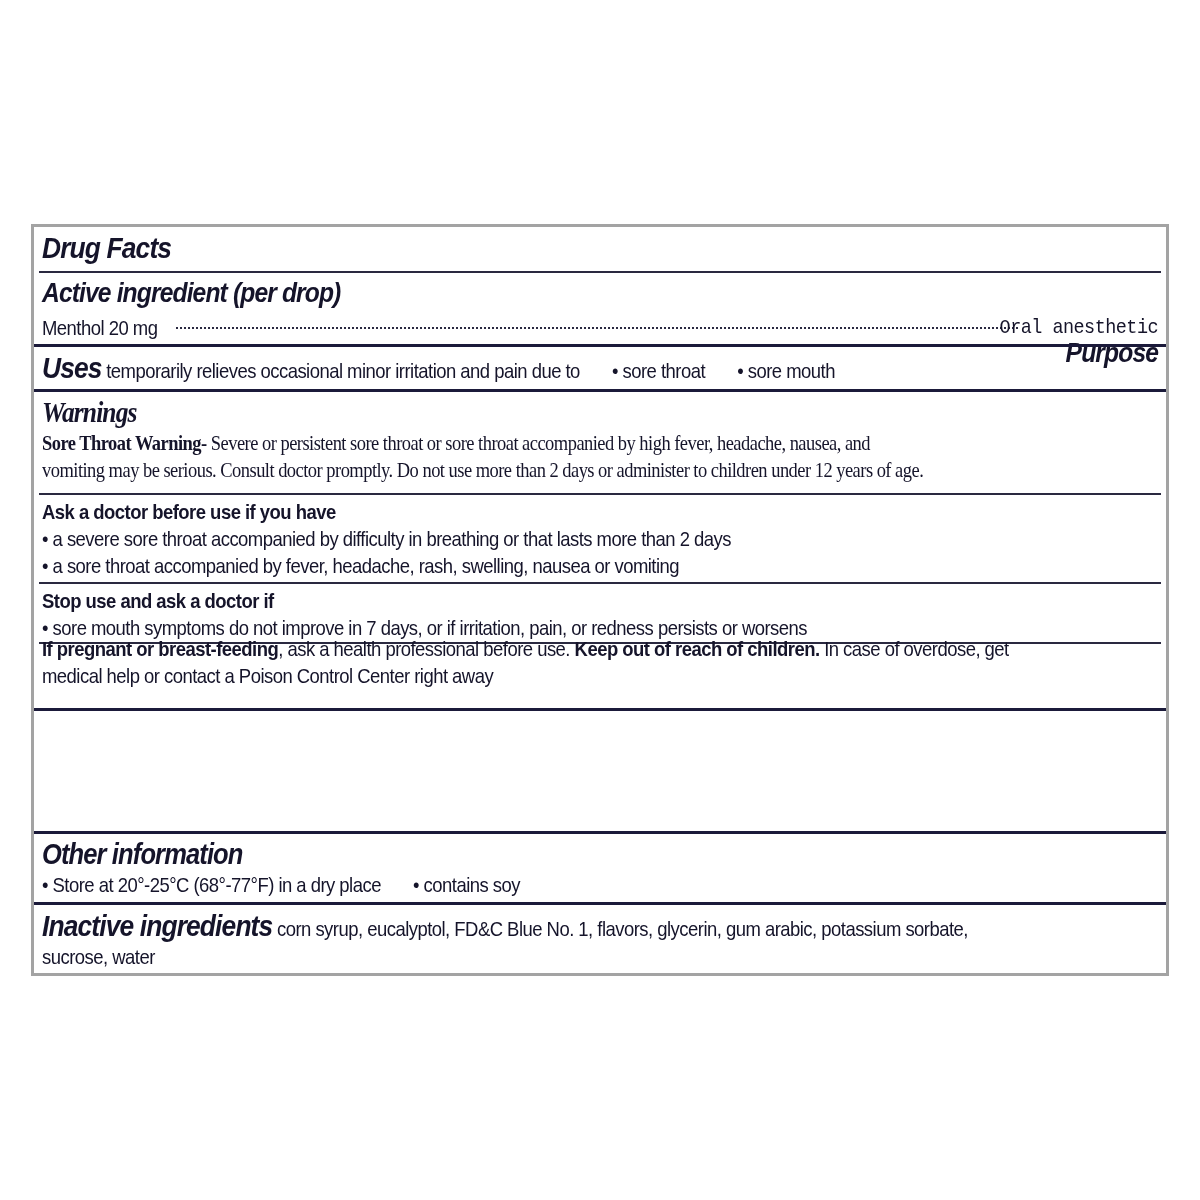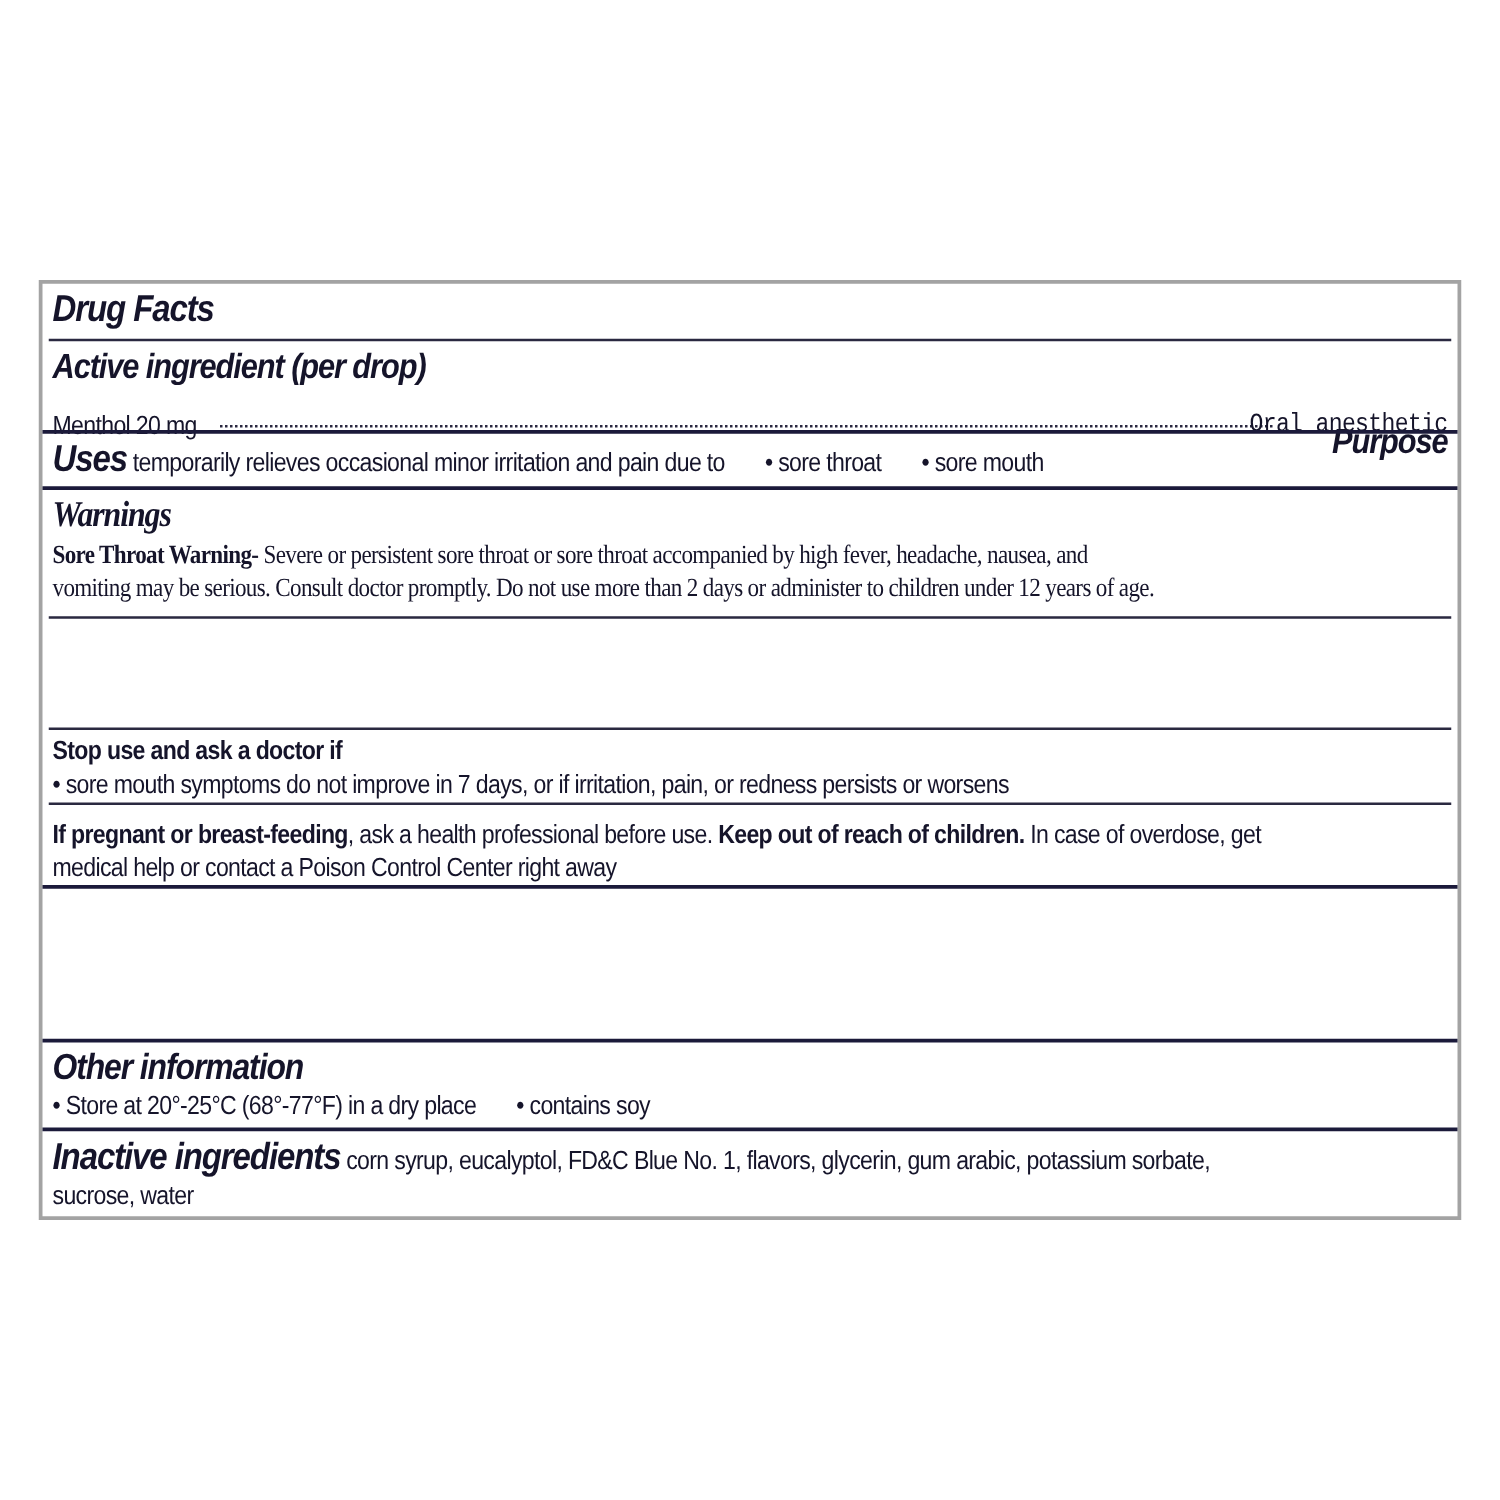--- a/index.html
+++ b/index.html
@@ -30,21 +30,21 @@
     <div class="title">Drug Facts</div>
   </div>
   <div class="hr-thin" style="top:44px; left:5px; right:5px;"></div>
 
   <div class="row" style="top:50px; height:34px;">
     <div class="subtitle" style="position:absolute; left:0;">Active ingredient (per drop)</div>
     <div class="right" style="top:16px;margin-top:44px;">
         <div class="subtitle">Purpose</div>
       </div>
   </div>
-  <div class="row" style="top:100px; height:27px;">
+  <div class="row" style="top:87px; height:27px;">
     <div class="txt" style="position:absolute; left:0;">Menthol 20 mg</div>
     <div class="dots"></div>
     <div class="right" style="top:0;font-family:Liberation Mono, monospace;">
         <div class="txt">Oral anesthetic</div>
       </div>
   </div>
   <div class="hr-thick" style="top:117px;"></div>
 
   <div class="row" style="top:124px;">
     <div class="txt" style="line-height:34px;">
@@ -61,29 +61,34 @@
   <div class="row" style="top:168px;font-family:Liberation Serif, serif;">
     <div class="title" style="font-size:29px;">Warnings</div>
     <div class="txt" style="margin-top:1px;">
       <span class="bold">Sore Throat Warning-</span>
       <span>Severe or persistent sore throat or sore throat accompanied by high fever, headache, nausea, and</span>
     </div>
     <div class="txt">vomiting may be serious. Consult doctor promptly. Do not use more than 2 days or administer to children under 12 years of age.</div>
   </div>
   <div class="hr-thin" style="top:266px;"></div>
 
+  <div class="row" style="top:271px;">
+    <div class="txt bold">Ask a doctor before use if you have</div>
+    <div class="txt">• a severe sore throat accompanied by difficulty in breathing or that lasts more than 2 days</div>
+    <div class="txt">• a sore throat accompanied by fever, headache, rash, swelling, nausea or vomiting</div>
+  </div>
   <div class="hr-thin" style="top:355px;"></div>
 
   <div class="row" style="top:360px;">
     <div class="txt bold">Stop use and ask a doctor if</div>
     <div class="txt">• sore mouth symptoms do not improve in 7 days, or if irritation, pain, or redness persists or worsens</div>
   </div>
   <div class="hr-thin" style="top:415px;"></div>
 
-  <div class="row" style="top:427px;">
+  <div class="row" style="top:408px;">
     <div class="txt">
       <span class="bold">If pregnant or breast-feeding</span><span>, ask a health professional before use. </span><span class="bold">Keep out of reach of children.</span><span> In case of overdose, get</span>
     </div>
     <div class="txt">medical help or contact a Poison Control Center right away</div>
   </div>
   <div class="hr-thick" style="top:481px;"></div>
 
   <div class="hr-thick" style="top:604px;"></div>
 
   <div class="row" style="top:610px;">

